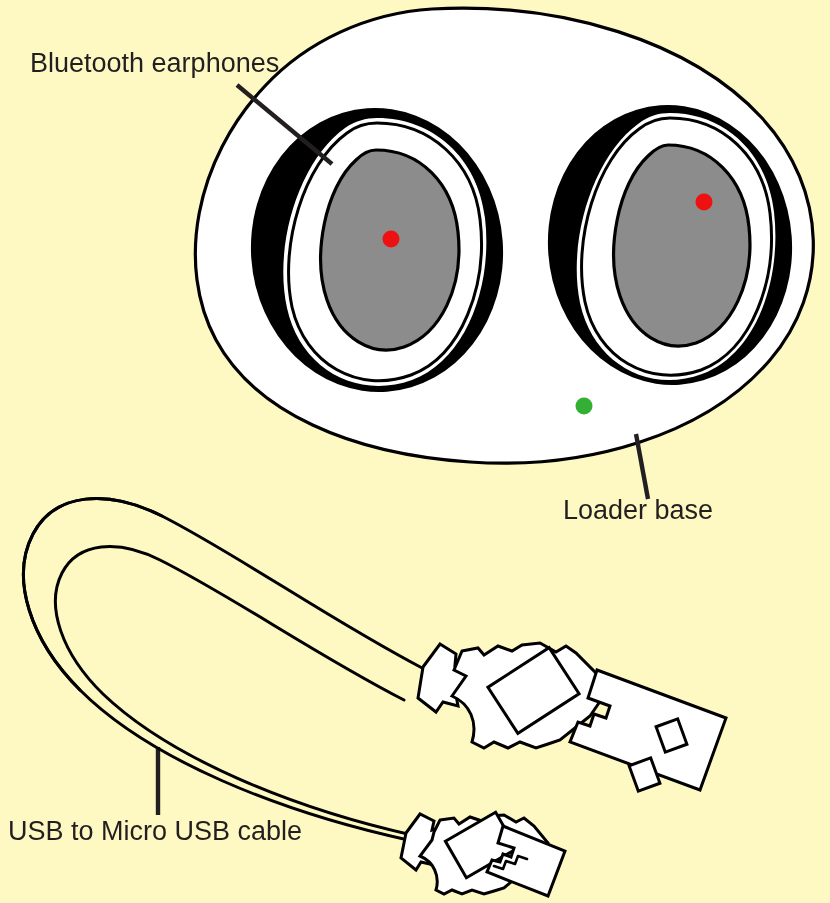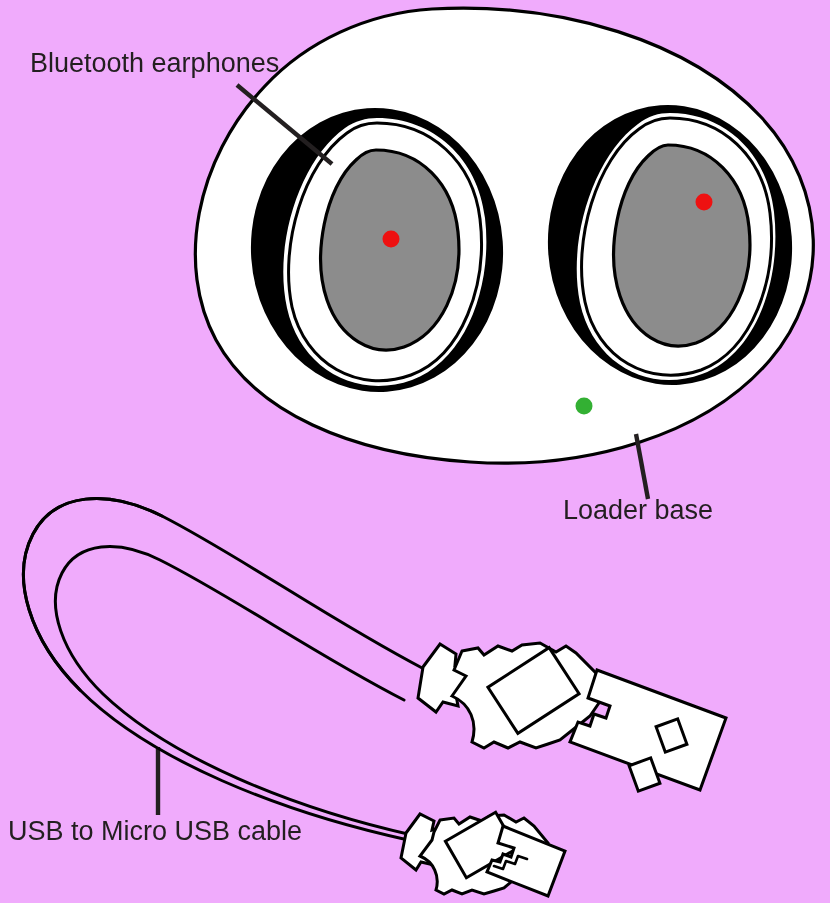--- a/index.html
+++ b/index.html
@@ -11,21 +11,21 @@
   body {
     width: 830px;
     height: 903px;
     overflow: hidden;
     font-family: "Liberation Sans", sans-serif;
   }
   #diagram-root {
     position: relative;
     width: 830px;
     height: 903px;
-    background: #f0abfc;
+    background: #fef9c3;
   }
   svg#product-diagram {
     display: block;
     width: 830px;
     height: 903px;
   }
   .callout-text {
     font-family: "Liberation Sans", sans-serif;
     font-size: 27px;
     fill: #231f20;

